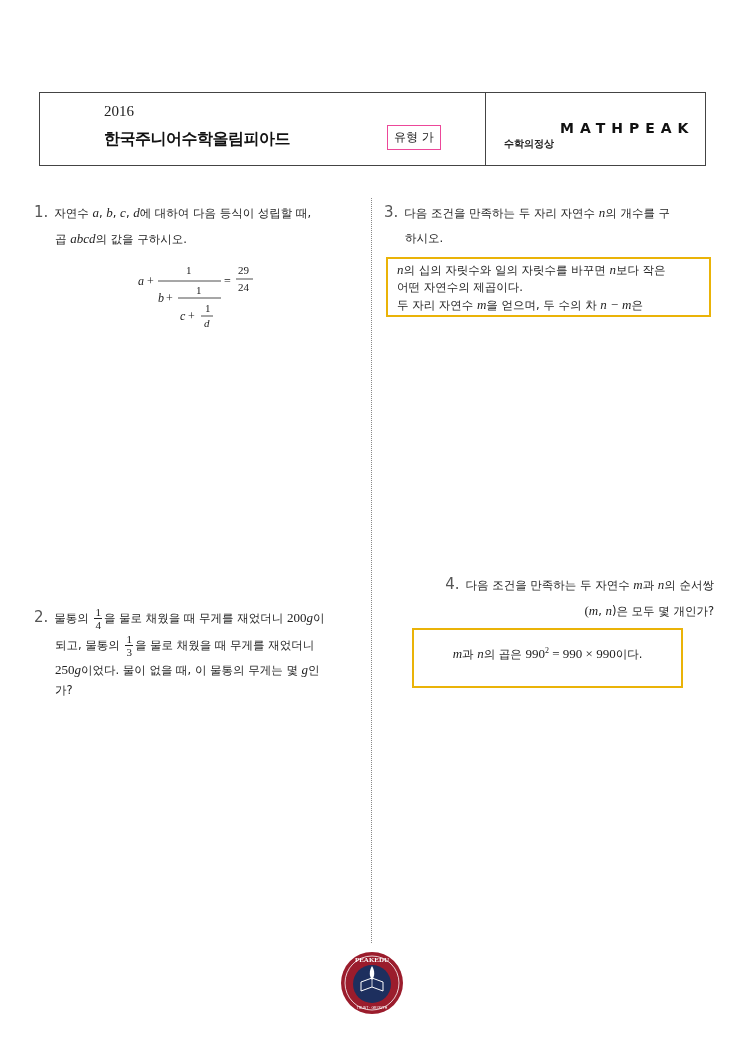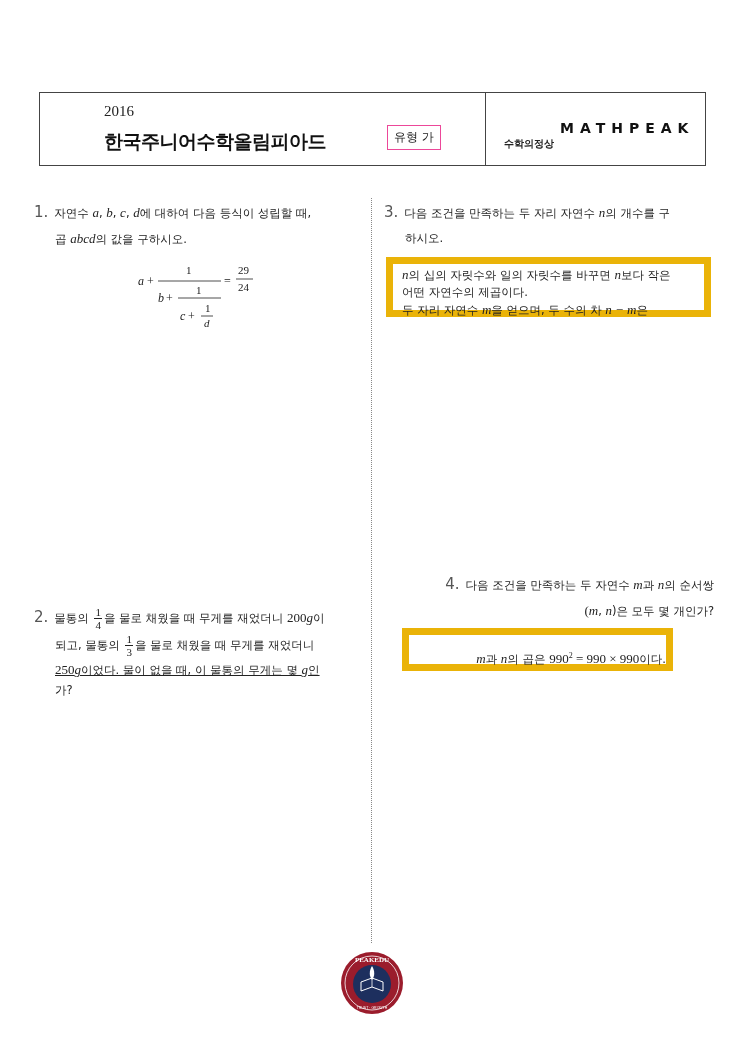--- a/index.html
+++ b/index.html
@@ -1,33 +1,33 @@
 <!DOCTYPE html>
 <html><head>
 <meta charset="utf-8">
 <style>
   html,body{margin:0;padding:0;background:#fff;}
   body{width:743px;height:1051px;position:relative;overflow:hidden;font-family:"DejaVu Sans","Liberation Sans",sans-serif;color:#222;}
   .header{position:absolute;left:39px;top:92px;width:667px;height:74px;border:1px solid #444;box-sizing:border-box;}
   .header .divider{position:absolute;left:445px;top:0;width:1px;height:100%;background:#444;}
   .year{position:absolute;left:64px;top:10px;font-family:"Liberation Serif","DejaVu Serif",serif;font-size:15px;color:#222;}
-  .contest{position:absolute;left:64px;top:36px;font-size:19px;font-weight:bold;letter-spacing:-0.5px;color:#111;}
+  .contest{position:absolute;left:64px;top:36px;font-size:16px;font-weight:bold;letter-spacing:-0.5px;color:#111;}
   .type-badge{position:absolute;left:347px;top:32px;padding:3px 6px;border:1px solid #ec4899;font-size:12px;color:#222;}
   .brand-small{position:absolute;left:464px;top:44px;font-size:10px;font-weight:bold;color:#222;}
   .brand{position:absolute;left:520px;top:27px;font-size:14px;font-weight:bold;letter-spacing:6px;color:#111;}
   .vdivider{position:absolute;left:371px;top:198px;width:0;height:745px;border-left:1px dotted #888;}
   .q{position:absolute;font-size:11.5px;line-height:25px;color:#222;}
   .qnum{font-family:"DejaVu Sans",sans-serif;font-size:15px;color:#555;margin-right:6px;}
   .q .indent{padding-left:21px;display:block;}
   .mi{font-family:"Liberation Serif","DejaVu Serif",serif;font-style:italic;font-size:13px;}
   .mn{font-family:"Liberation Serif","DejaVu Serif",serif;font-size:13px;}
   .frac{display:inline-block;vertical-align:middle;text-align:center;font-family:"Liberation Serif",serif;font-size:11px;line-height:12px;margin:0 2px;}
   .frac .num{display:block;border-bottom:1px solid #222;padding:0 1px;}
   .frac .den{display:block;}
-  .box{position:absolute;border:7px solid #eab308;box-sizing:border-box;font-size:11.5px;line-height:17px;color:#222;}
+  .box{position:absolute;border:2px solid #eab308;box-sizing:border-box;font-size:11.5px;line-height:17px;color:#222;}
   .cf{position:absolute;left:138px;top:262px;font-family:"Liberation Serif",serif;font-size:12px;color:#222;}
   .logo{position:absolute;left:340px;top:951px;width:64px;height:64px;}
 </style>
 </head>
 <body>
 
 <div class="header">
   <div class="year">2016</div>
   <div class="contest">한국주니어수학올림피아드</div>
   <div class="type-badge">유형 가</div>
@@ -71,29 +71,29 @@
 </div>
 <div class="box" style="left:386px;top:257px;width:325px;height:60px;padding:2px 9px;">
   <div><span class="mi">n</span><span>의 십의 자릿수와 일의 자릿수를 바꾸면 </span><span class="mi">n</span><span>보다 작은</span></div>
   <div><span>어떤 자연수의 제곱이다.</span></div>
   <div><span>두 자리 자연수 </span><span class="mi">m</span><span>을 얻으며, 두 수의 차 </span><span class="mi">n − m</span><span>은</span></div>
 </div>
 
 <div class="q" style="left:34px;top:604px;width:330px;line-height:27px;">
   <span class="qnum">2.</span><span>물통의 </span><span class="frac"><span class="num">1</span><span class="den">4</span></span><span>을 물로 채웠을 때 무게를 재었더니 </span><span class="mn">200</span><span class="mi">g</span><span>이</span>
   <span class="indent"><span>되고, 물통의 </span><span class="frac"><span class="num">1</span><span class="den">3</span></span><span>을 물로 채웠을 때 무게를 재었더니</span></span>
-  <span class="indent" style="line-height:22px;text-decoration:underline;"><span class="mn">250</span><span class="mi">g</span><span>이었다. 물이 없을 때, 이 물통의 무게는 몇 </span><span class="mi">g</span><span>인</span></span>
+  <span class="indent" style="line-height:22px;"><span class="mn">250</span><span class="mi">g</span><span>이었다. 물이 없을 때, 이 물통의 무게는 몇 </span><span class="mi">g</span><span>인</span></span>
   <span class="indent" style="line-height:18px;">가?</span>
 </div>
 
 <div class="q" style="left:384px;top:572px;width:330px;text-align:right;">
   <span class="qnum">4.</span><span>다음 조건을 만족하는 두 자연수 </span><span class="mi">m</span><span>과 </span><span class="mi">n</span><span>의 순서쌍</span>
   <span class="indent"><span class="mn">(</span><span class="mi">m</span><span>, </span><span class="mi">n</span><span>)은 모두 몇 개인가?</span></span>
 </div>
-<div class="box" style="left:402px;top:628px;width:271px;height:43px;line-height:41px;text-align:right;">
+<div class="box" style="left:412px;top:628px;width:271px;height:60px;line-height:41px;text-align:center;">
   <span class="mi">m</span><span>과 </span><span class="mi">n</span><span>의 곱은 </span><span class="mn">990</span><sup class="mn" style="font-size:8px;">2</sup><span class="mn"> = 990 × 990</span><span>이다.</span>
 </div>
 
 <div class="logo">
   <svg width="64" height="64" viewBox="0 0 64 64">
     <circle cx="32" cy="32" r="31" fill="#9b1c2c"></circle>
     <circle cx="32" cy="32" r="27" fill="none" stroke="#fff" stroke-width="0.8"></circle>
     <circle cx="32" cy="33" r="19" fill="#1d2f5e"></circle>
     <path d="M21 40 L32 36 L43 40 L43 31 L32 27 L21 31 Z" fill="none" stroke="#fff" stroke-width="1"></path>
     <path d="M32 27 L32 36" stroke="#fff" stroke-width="0.8"></path>

